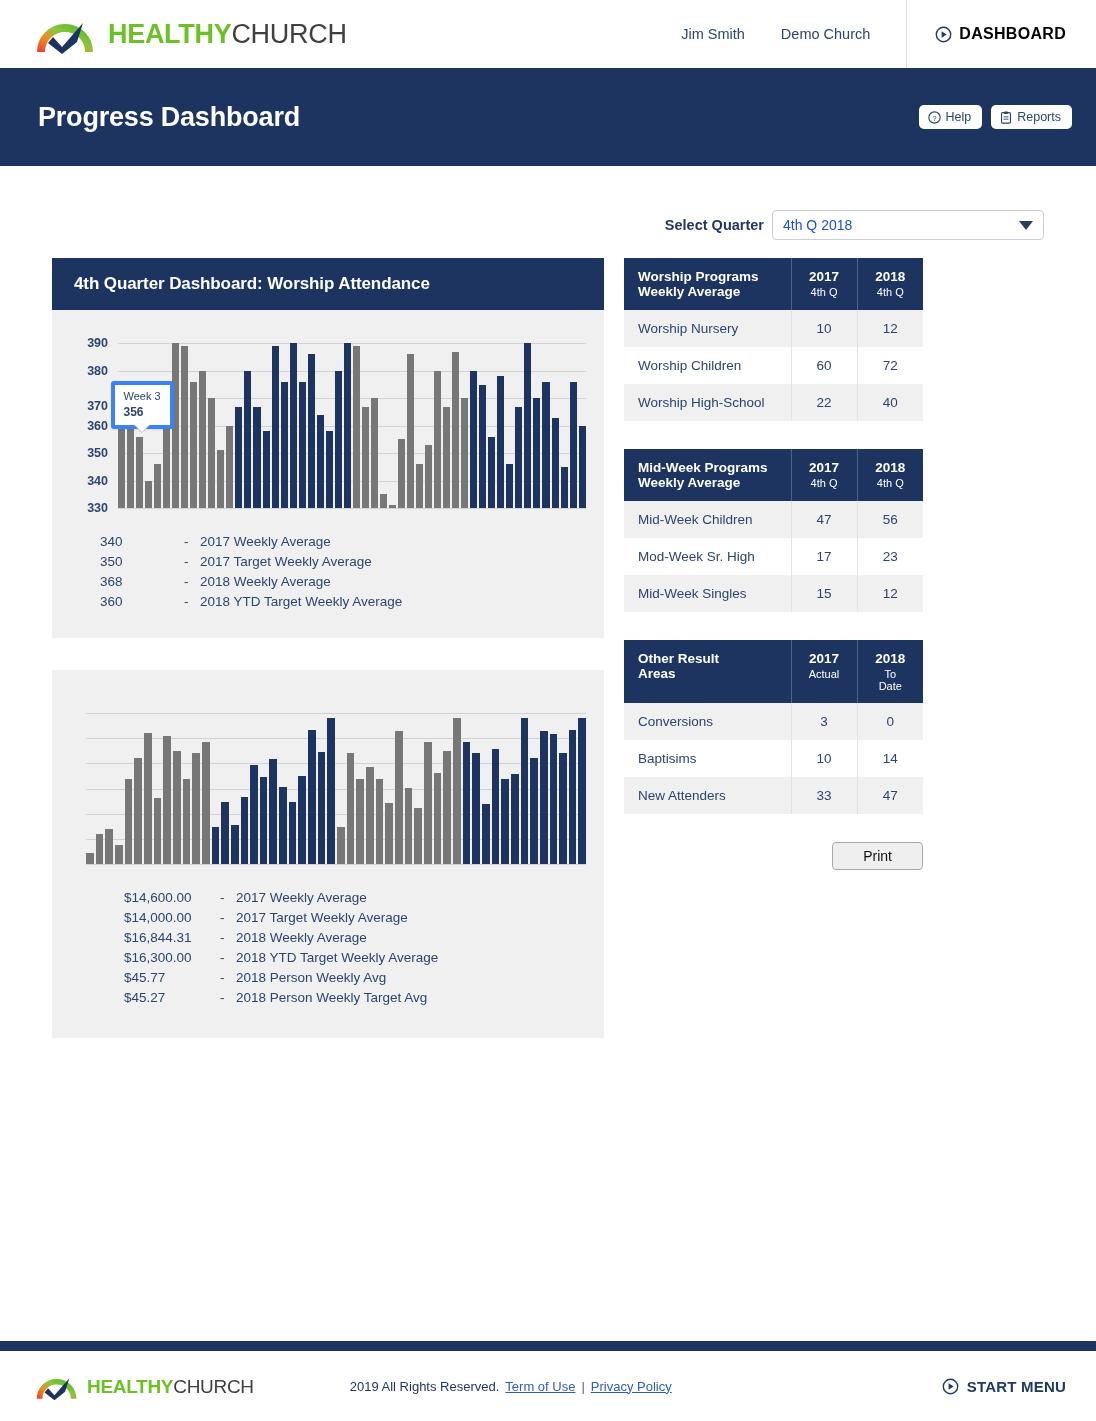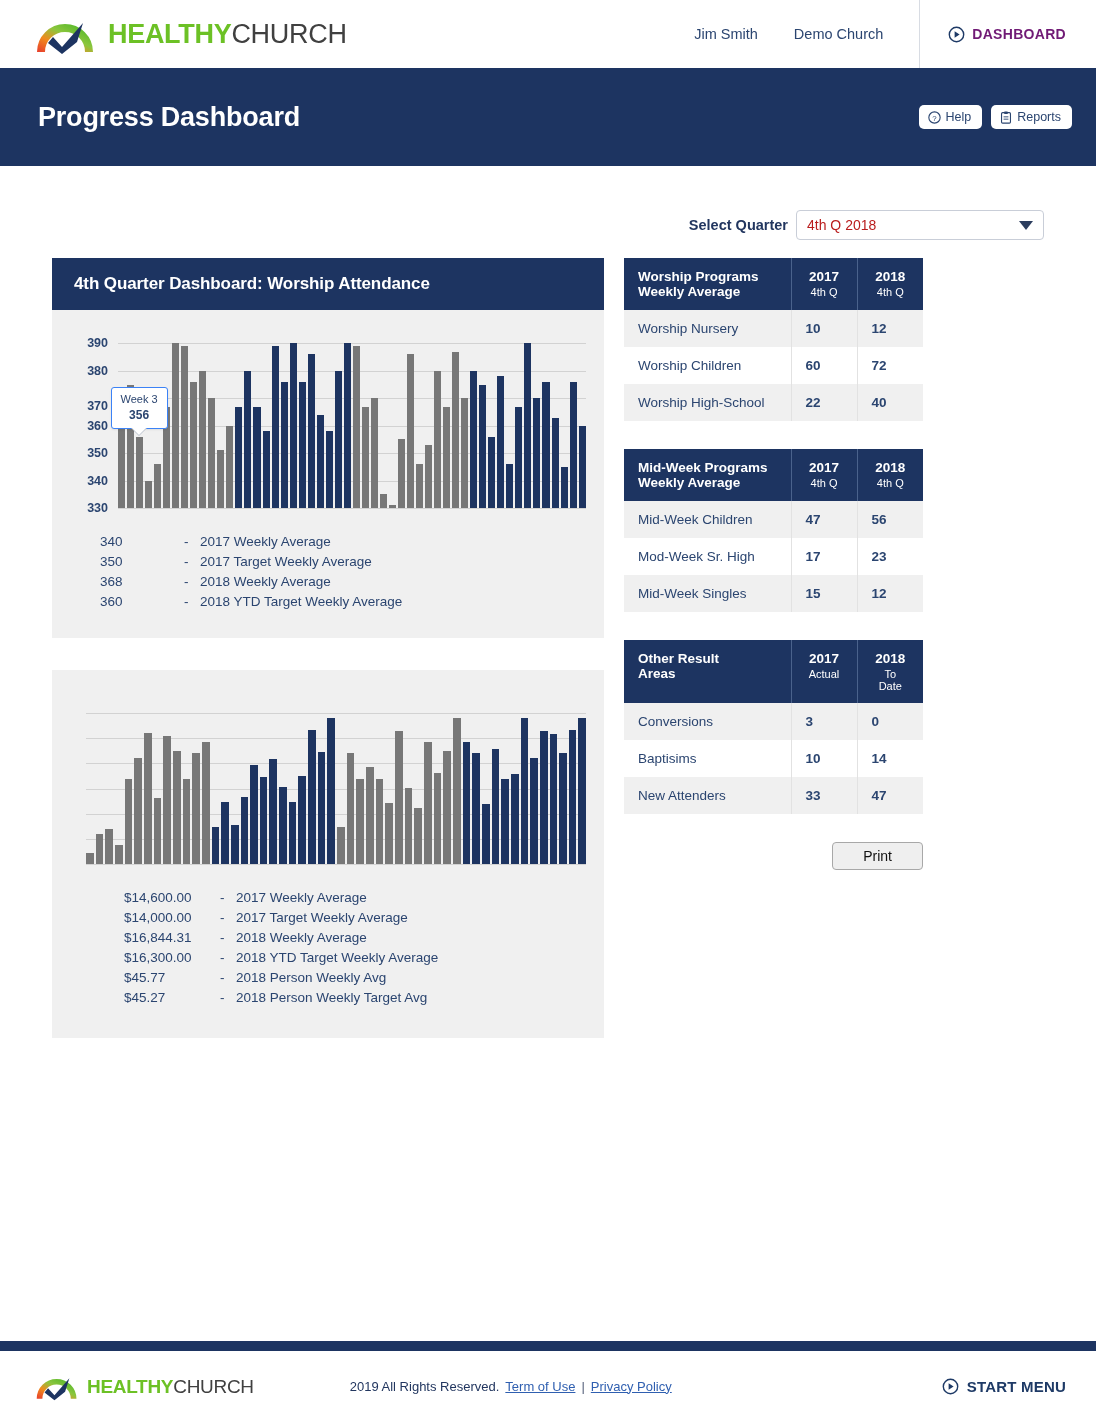--- a/index.html
+++ b/index.html
@@ -24,21 +24,21 @@
   .logo-text .g { color:#6cc125; }
   .logo-text .n { color:#404040; font-weight:normal; }
   .nav-right { margin-left:auto; display:flex; align-items:center; height:68px; }
   .nav-link {
     font-size:14.5px; color:#2b4570; margin-right:36px; text-decoration:none;
     white-space:nowrap;
   }
   .nav-divider { width:1px; background:#d8dce3; height:68px; margin-right:0; }
   .nav-dash {
     display:flex; align-items:center; gap:7px;
-    font-size:14px; font-weight:bold; color:#701a75;
+    font-size:16px; font-weight:bold; color:#000000;
     letter-spacing:0.3px; padding:0 30px 0 28px; white-space:nowrap;
   }
   
   .titlebar {
     background:#1d3461; height:98px;
     display:flex; align-items:center; padding:0 24px 0 38px;
   }
   .page-title { font-size:27px; font-weight:bold; color:#fff; letter-spacing:-0.2px; }
   .title-actions { margin-left:auto; display:flex; gap:9px; }
   .pill {
@@ -49,24 +49,24 @@
     font-family:"Liberation Sans", sans-serif;
     cursor:pointer; white-space:nowrap;
   }
   
   .quarter-row {
     display:flex; align-items:center; justify-content:flex-end;
     gap:8px; padding:44px 52px 0 0;
   }
   .quarter-label { font-size:14.5px; font-weight:bold; color:#22365f; }
   .quarter-select {
-    width:248px; height:30px; background:#fff;
+    width:272px; height:30px; background:#fff;
     border:1px solid #c9ced8; border-radius:4px;
     display:flex; align-items:center; padding:0 10px;
-    font-size:14px; color:#b91c1c; position:relative; cursor:pointer;
+    font-size:14px; color:#1d4ed8; position:relative; cursor:pointer;
   }
   .caret {
     margin-left:auto;
     width:0;height:0;border-left:7px solid transparent;border-right:7px solid transparent;
     border-top:9px solid #2b3d5e;
   }
   
   .main {
     display:flex; gap:20px; padding:18px 52px 0 52px; align-items:flex-start;
   }
@@ -97,22 +97,22 @@
     position:absolute; left:0; right:0; height:1px; background:#d2d2d2;
   }
   .bars {
     position:absolute; left:0; right:0; bottom:0; top:0;
     display:flex; align-items:flex-end; gap:2px;
   }
   .bar { flex:1 1 0; }
   .bar.y2017 { background:#777777; }
   .bar.y2018 { background:#1d3461; }
   .tooltip {
-    position:absolute; background:#fff; border:1px solid #3b82f6;
-    border-radius:3px; padding:4px 9px 5px 9px; text-align:center;
+    position:absolute; background:#fff; border:4px solid #3b82f6;
+    border-radius:3px; padding:4px 9px 5px 9px; 
     font-size:11px; color:#2b4570; line-height:1.35; z-index:5;
     box-shadow:0 1px 2px rgba(0,0,0,.08);
   }
   .tooltip .tval { font-weight:bold; display:block; font-size:12px; }
   .tooltip:after {
     content:""; position:absolute; bottom:-7px; left:50%; margin-left:-7px;
     width:0;height:0;border-left:7px solid transparent;border-right:7px solid transparent;
     border-top:7px solid #fff;
   }
   .tooltip:before {
@@ -137,21 +137,21 @@
     border-right:1px solid #4a628c;
   }
   table.dt th:last-child { border-right:none; }
   table.dt th.num { text-align:center; width:66px; }
   table.dt th .sub { display:block; font-size:11px; font-weight:normal; margin-top:2px; }
   table.dt td {
     font-size:13.5px; color:#2b4570; padding:11px 14px;
     border-right:1px solid #e2e2e2;
   }
   table.dt td:last-child { border-right:none; }
-  table.dt td.num { text-align:left;font-weight:bold; }
+  table.dt td.num { text-align:center; }
   table.dt tbody tr:nth-child(odd) { background:#f0f0f0; }
   table.dt tbody tr:nth-child(even) { background:#ffffff; }
 
   .print-row { display:flex; justify-content:flex-end; margin-top:22px; }
   .print-btn {
     font-family:"Liberation Sans", sans-serif; font-size:14px;
     background:#efefef; border:1px solid #a8a8a8; border-radius:4px;
     padding:5px 30px; color:#111; cursor:pointer;
   }
   

